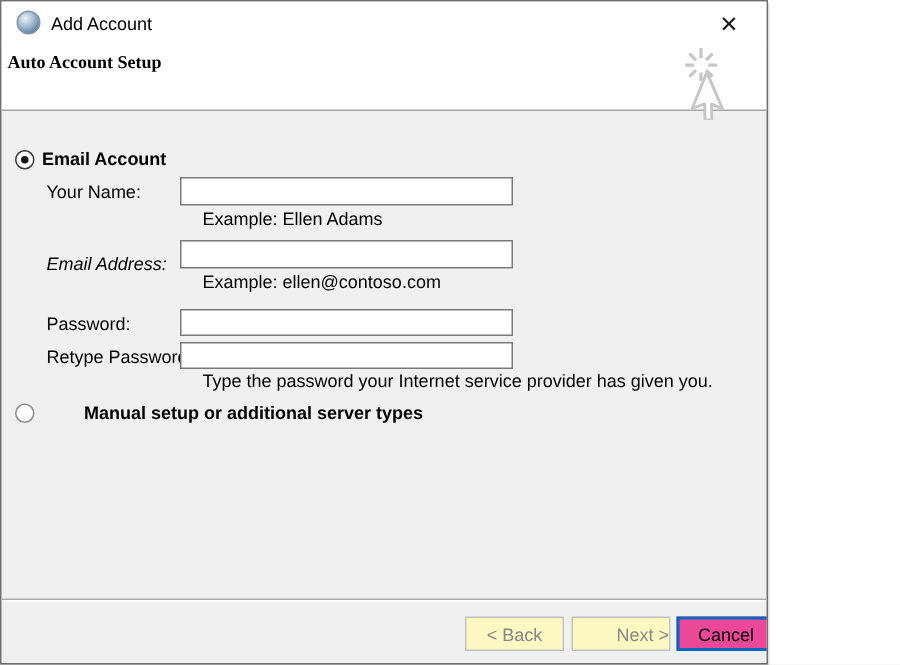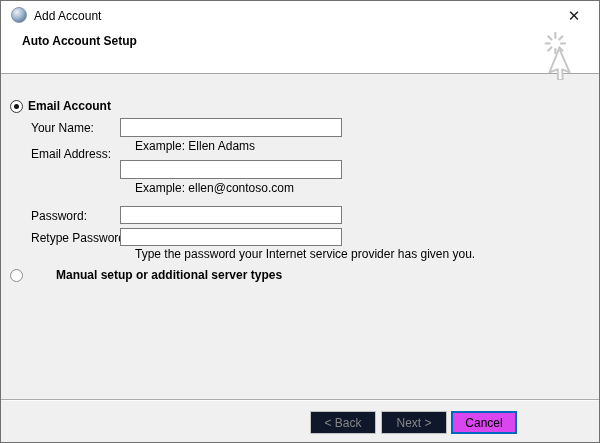--- a/index.html
+++ b/index.html
@@ -5,21 +5,21 @@
   * { margin:0; padding:0; box-sizing:border-box; }
   body {
     font-family:"Liberation Sans", sans-serif;
     font-size:12px;
     color:#000;
     width:600px; height:443px;
     background:#ffffff;
   }
   .window {
     position:relative;
-    width:600px; height:443px;
+    width:512px; height:443px;
     background:#f0f0f0;
     border:1px solid #707070;
     box-shadow:0 2px 2px rgba(0,0,0,0.35);
     overflow:hidden;
   }
   
   .titlebar {
     position:absolute; top:0; left:0; right:0; height:28px;
     background:#ffffff;
   }
@@ -33,21 +33,21 @@
   .close-btn {
     position:absolute; right:8px; top:3px; width:34px; height:23px;
     display:flex; align-items:center; justify-content:center;
     font-size:15px; color:#1b1b1b; background:transparent; border:none;
   }
   
   .header {
     position:absolute; top:28px; left:0; right:0; height:45px;
     background:#ffffff; border-bottom:1px solid #a5a5a5;
   }
-  .header-title { position:absolute; left:21px; top:5px; font-weight:bold; }
+  .header-title { position:absolute; left:4px; top:5px; font-weight:bold;font-family:Liberation Serif, serif; }
   .header-subtitle { position:absolute; left:30px; top:22px; }
   .cursor-art { position:absolute; right:10px; top:1px; width:50px; height:50px; }
   
   .radio {
     position:absolute; width:13px; height:13px; border-radius:50%;
     background:#fff;
   }
   .radio.selected { border:1.5px solid #3a3a3a; }
   .radio.selected::after {
     content:""; position:absolute; left:2.5px; top:2.5px;
@@ -62,28 +62,28 @@
     background:#fff; border:1px solid #7a7a7a;
     font-family:inherit; font-size:12px; padding:0 3px;
   }
   .tbox.short { height:18px; }
   
   .sep-dark  { position:absolute; left:0; right:0; top:398px; height:1px; background:#ababab; }
   .sep-light { position:absolute; left:0; right:0; top:399px; height:1px; background:#fcfcfc; }
   .btn {
     position:absolute; top:410px; height:23px;
     font-family:inherit; font-size:12px; text-align:center;
-    background:#d946ef; border:1px solid #757575; color:#000;
+    background:#ec4899; border:1px solid #757575; color:#000;
   }
   .btn.disabled {
-    background:#0f172a; border:1px solid #c2c2c2; color:#868686;
+    background:#fef9c3; border:1px solid #c2c2c2; color:#868686;
   }
   .btn.focused { border:2px solid #0067c0; }
   .btn-back   { left:309px; width:66px; }
-  .btn-next   { left:380px; width:66px; }
+  .btn-next   { left:380px; width:66px;text-align:right; }
   .btn-cancel { left:450px; width:66px; }
   .btn-help   { left:529px; width:64px;margin-top:31px; }
 </style>
 </head>
 <body>
 
 <div class="window">
 
   <div class="titlebar">
     <span class="app-icon"></span>
@@ -110,21 +110,21 @@
     </svg>
   </div>
 
   <span class="radio selected" style="left:9px; top:99px;"></span>
   <span class="opt-label" style="left:27px; top:99px;">Email Account</span>
 
   <span class="field-label" style="left:30px; top:120px;">Your Name:</span>
   <input class="tbox" style="top: 117px;" type="text" value="">
   <span class="note" style="left:134px; top:139px;">Example: Ellen Adams</span>
 
-  <span class="field-label" style="left:30px; top:146px;">Email Address:</span>
+  <span class="field-label" style="left:30px; top:168px;font-style:italic;">Email Address:</span>
   <input class="tbox" style="top: 159px;" type="text" value="">
   <span class="note" style="left:134px; top:181px;">Example: ellen@contoso.com</span>
 
   <span class="field-label" style="left:30px; top:208px;">Password:</span>
   <input class="tbox short" style="top: 205px;" type="password" value="">
 
   <span class="field-label" style="left:30px; top:230px;">Retype Password:</span>
   <input class="tbox short" style="top: 227px;" type="password" value="">
 
   <span class="note" style="left:134px; top:247px;">Type the password your Internet service provider has given you.</span>

